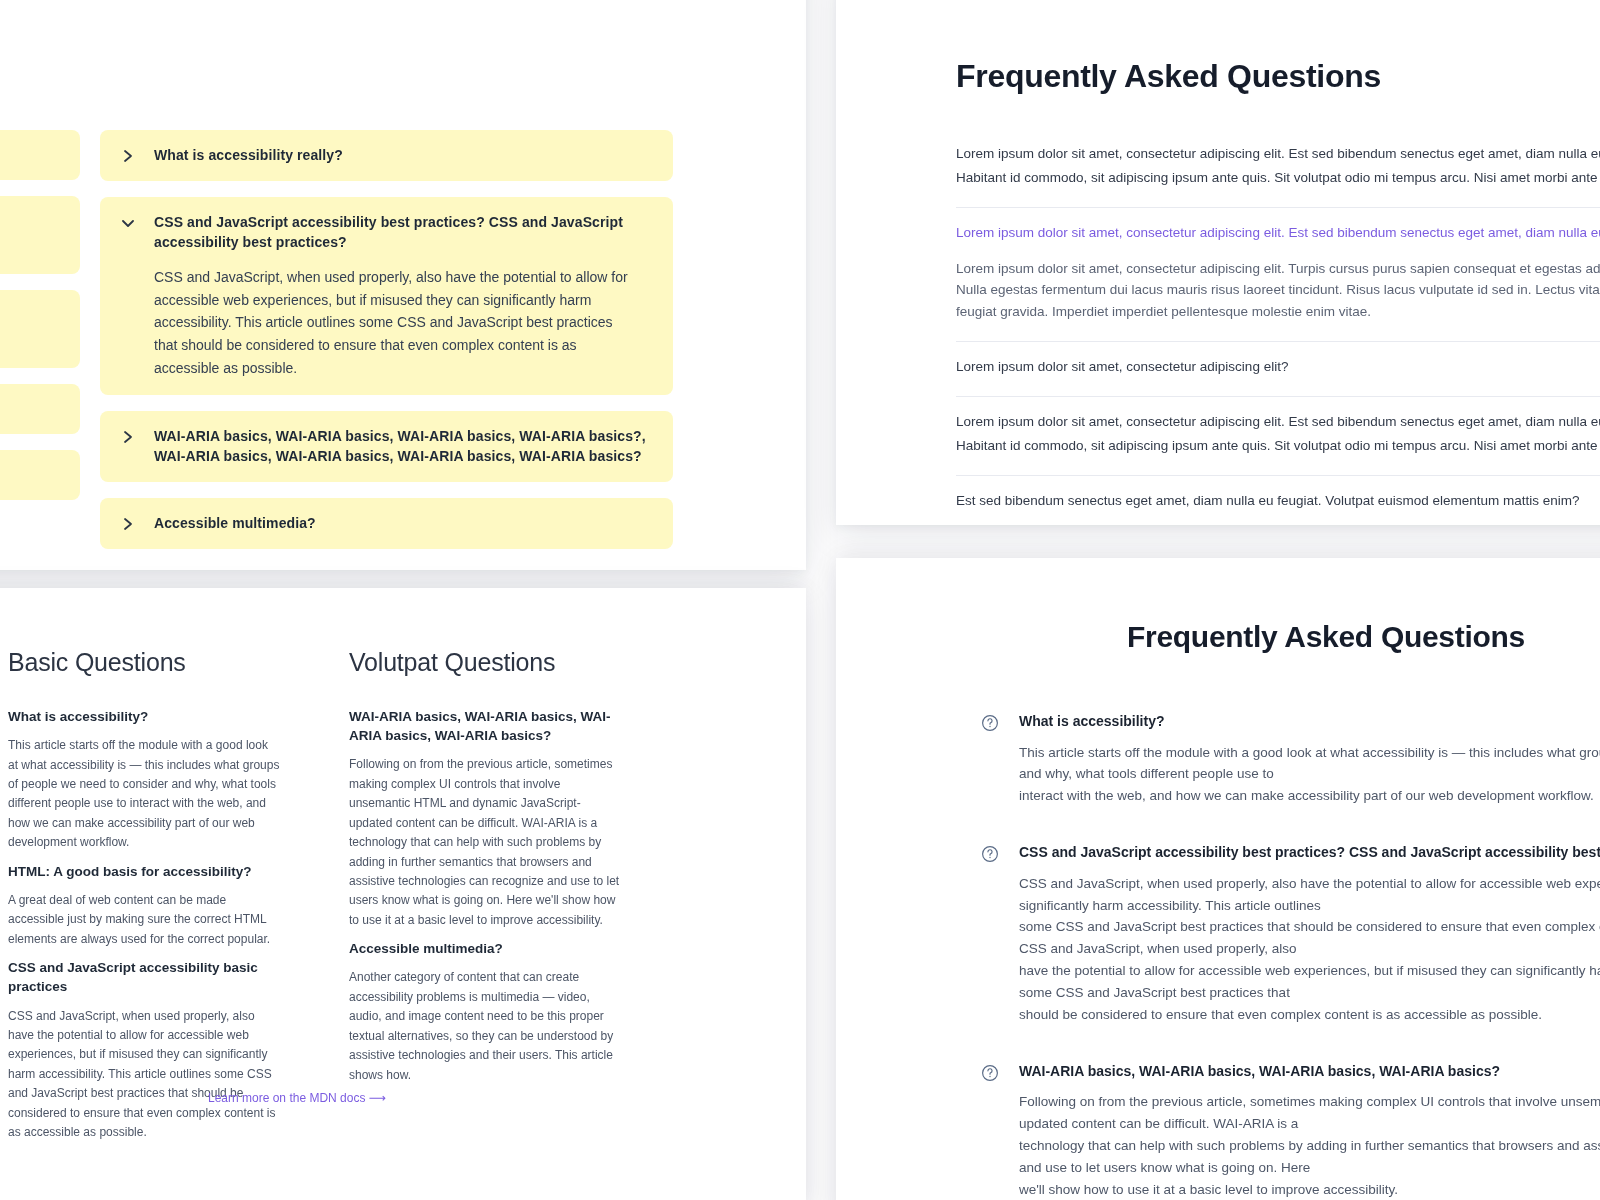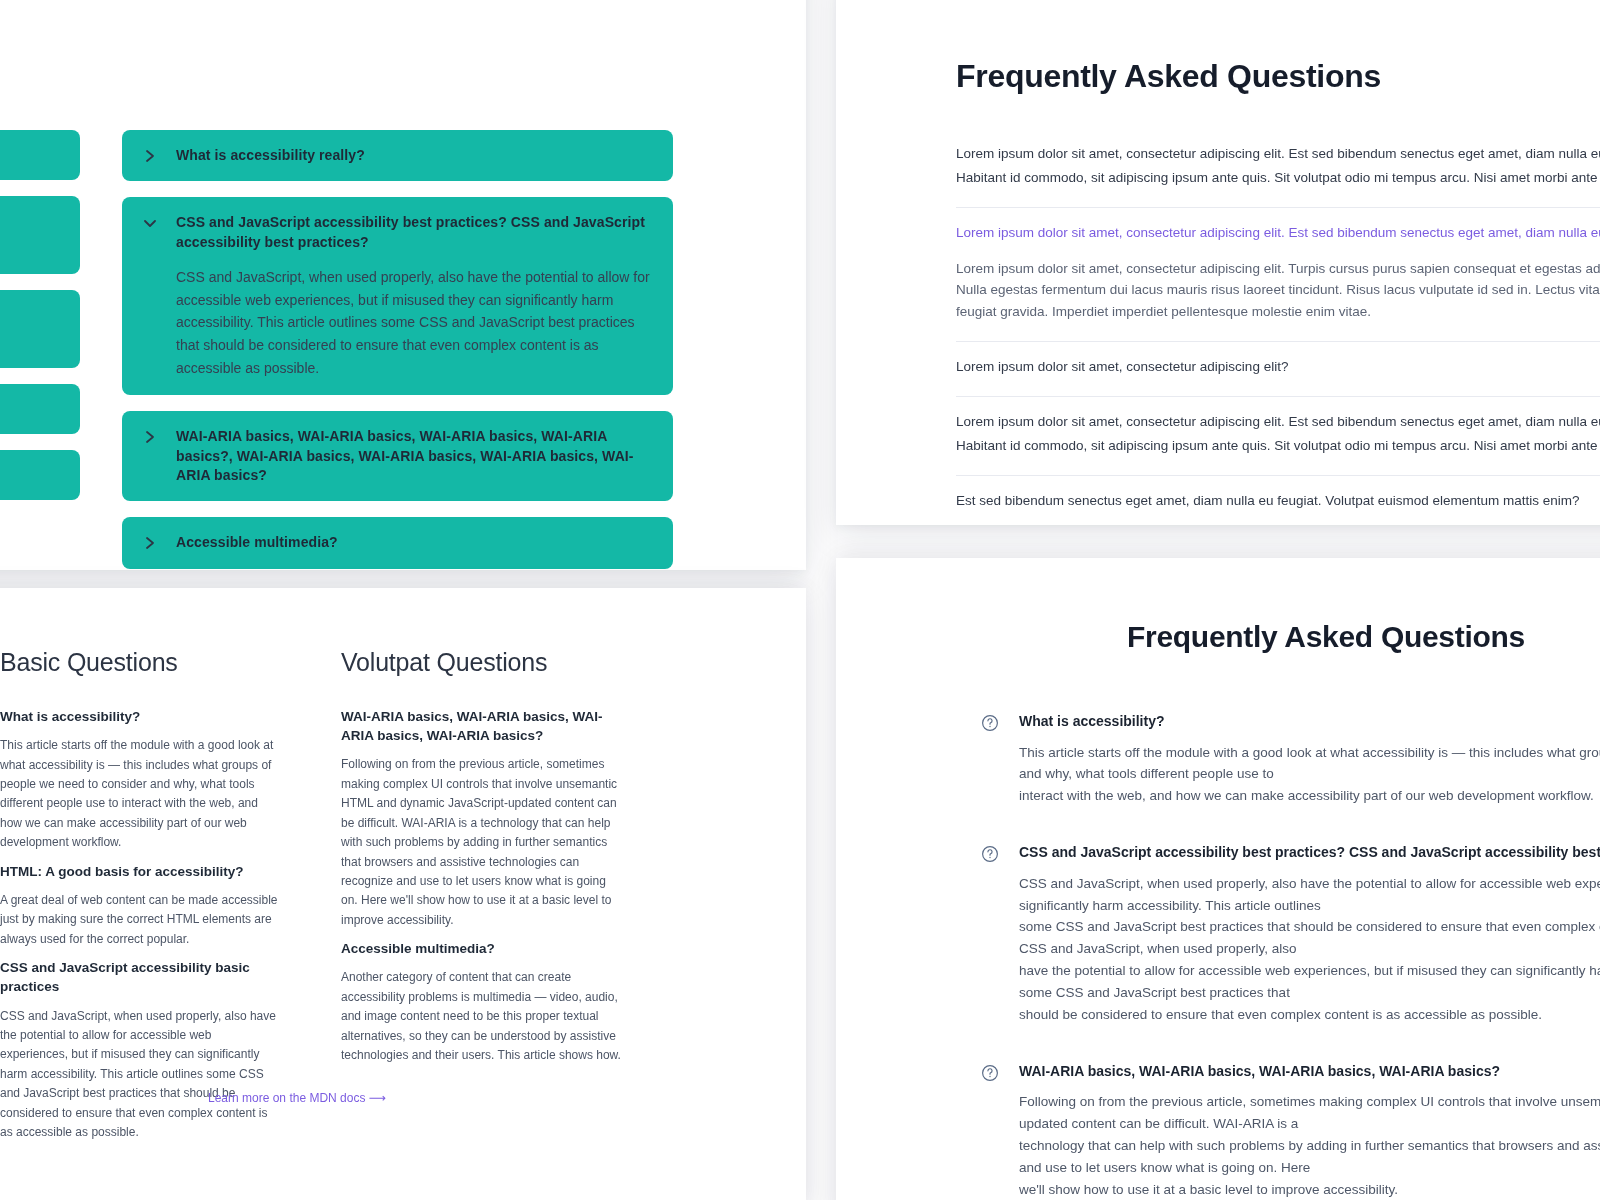--- a/index.html
+++ b/index.html
@@ -46,24 +46,23 @@
   }
   .acc-col {
     display: flex;
     flex-direction: column;
     gap: 16px;
   }
   .acc-col.narrow { width: 140px; flex: 0 0 140px; }
   .acc-col.wide  { width: 573px; flex: 0 0 573px; }
 
   .acc-item {
-    background: #14b8a6;
+    background: #fef9c3;
     border-radius: 8px;
     padding: 16px 22px;
-    margin-left: 22px;
   }
   .acc-item.ghost { height: 50px; padding: 0; }
   .acc-item.ghost.t2 { height: 78px; }
   .acc-item.ghost.t3 { height: 78px; }
 
   .acc-row {
     display: flex;
     align-items: flex-start;
     gap: 20px;
   }
@@ -129,21 +128,21 @@
     top: 588px;
     width: 1056px;
     height: 620px;
     box-shadow: 0 -4px 22px rgba(22,30,50,.07), 0 10px 30px rgba(22,30,50,.08);
   }
   .cols-inner {
     display: flex;
     gap: 60px;
     padding: 60px 80px 0 250px;
   }
-  .col { width: 281px; flex: 0 0 281px; }
+  .col { width: 281px; flex: 0 0 281px; padding-left: 8px; }
   .col-title {
     font-size: 25px;
     font-weight: normal;
     color: #2c3443;
     letter-spacing: -.2px;
     margin-bottom: 30px;
   }
   .qa + .qa { margin-top: 9px; }
   .qa-q {
     font-size: 13.5px;

